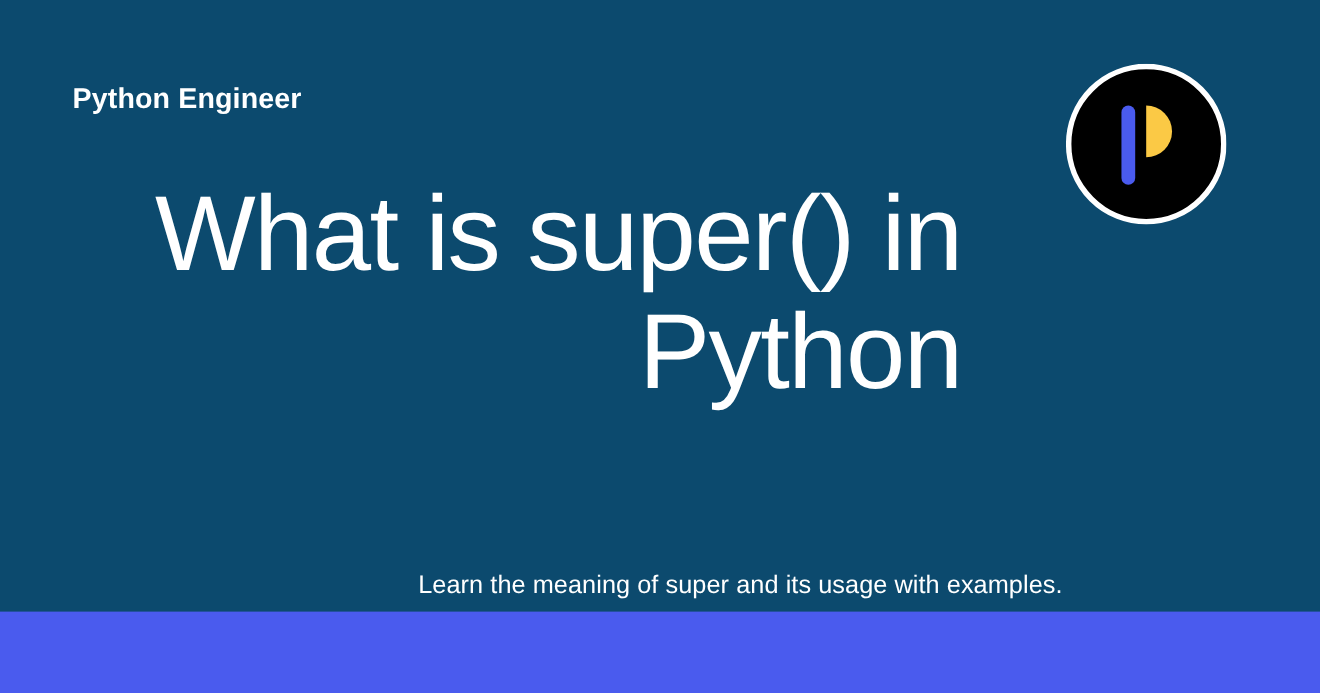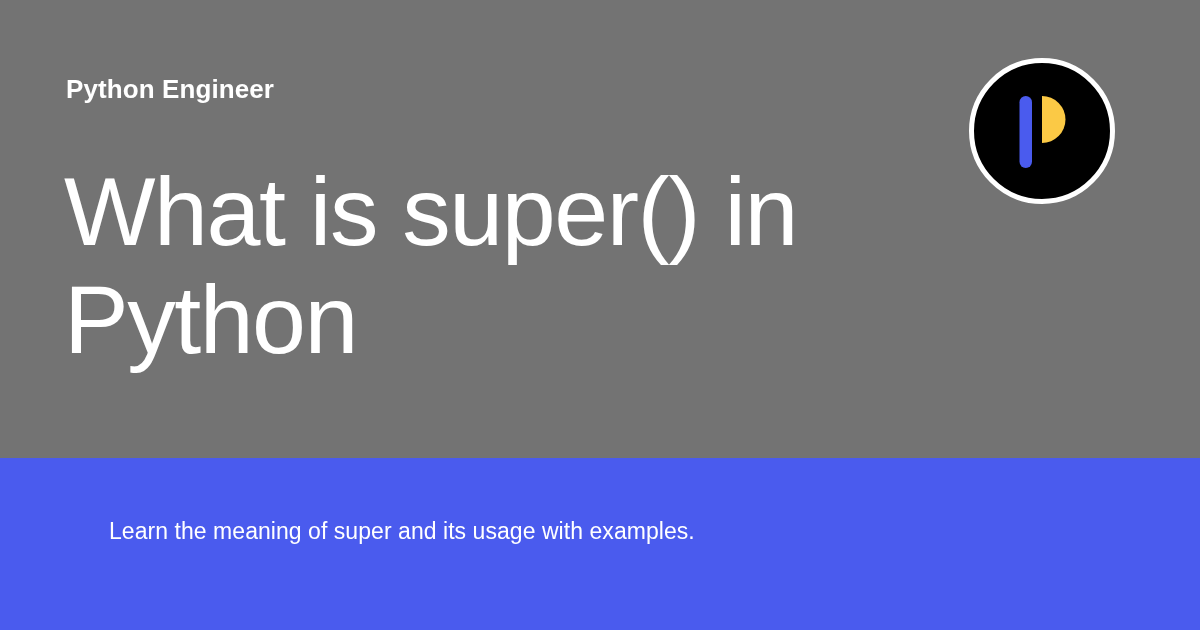--- a/index.html
+++ b/index.html
@@ -13,22 +13,23 @@
 
   body {
     font-family: "Liberation Sans", sans-serif;
     background: #4a5bee;
     -webkit-font-smoothing: antialiased;
   }
 
   .card {
     position: relative;
     width: 1200px;
-    height: 458px;
-    background: #737373;
+    height: 556px;
+    background: #0c4a6e;
+    text-align: right;
   }
 
   
   .brand-label {
     position: absolute;
     left: 66px;
     top: 72px;
     font-size: 26px;
     font-weight: bold;
     color: #ffffff;
@@ -54,21 +55,20 @@
   .subtitle {
     position: absolute;
     left: 66px;
     top: 516px;
     width: 900px;
     font-size: 23px;
     font-weight: normal;
     color: #ffffff;
     line-height: 30px;
     letter-spacing: 0.05px;
-    margin-left: 43px;
   }
 
   
   .logo {
     position: absolute;
     left: 969px;
     top: 58px;
     width: 146px;
     height: 146px;
   }

